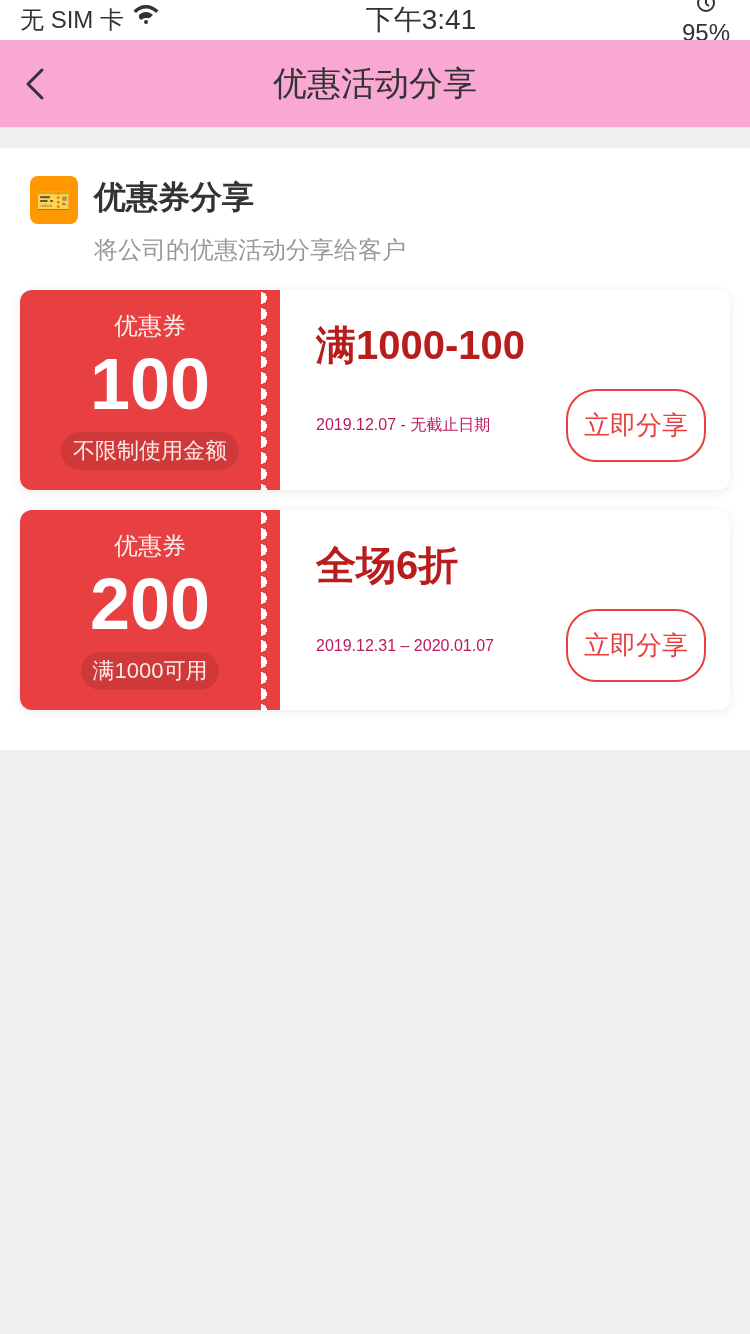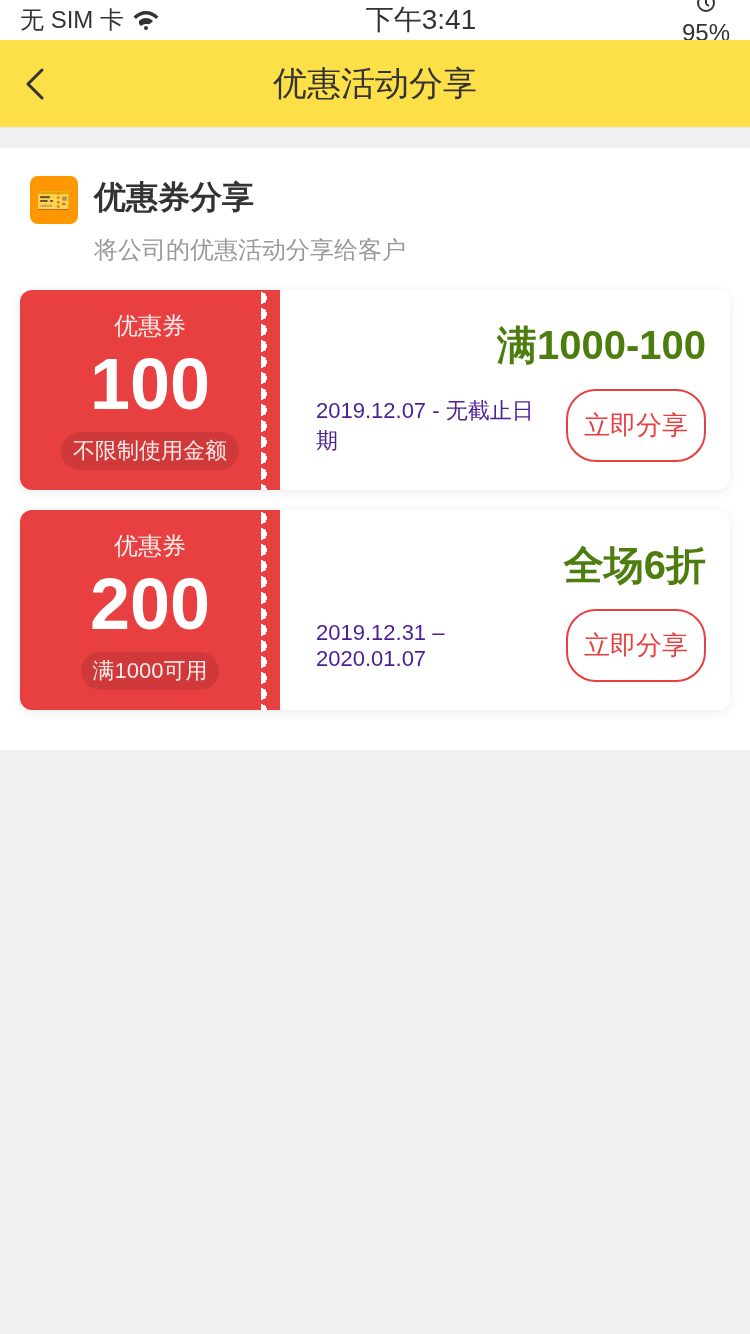--- a/index.html
+++ b/index.html
@@ -20,21 +20,21 @@
       background: #fff;
       display: flex;
       align-items: center;
       justify-content: space-between;
       padding: 0 20px;
       font-size: 24px;
       font-weight: 500;
     }
     .status-left {
       display: flex;
-      align-items: center;
+      align-items: flex-start;
       gap: 8px;
       font-size: 24px;
     }
     .status-center {
       font-size: 28px;
       font-weight: 500;
     }
     .status-right {
       display: flex;
       align-items: center;
@@ -68,21 +68,21 @@
       bottom: 1px;
       width: 90%;
       background: #333;
       border-radius: 1px;
     }
 
     
     .nav-bar {
       width: 750px;
       height: 88px;
-      background: #fde047;
+      background: #f9a8d4;
       display: flex;
       align-items: center;
       justify-content: center;
       position: relative;
       border-bottom: 1px solid #e8e8e8;
     }
     .nav-back {
       position: absolute;
       left: 24px;
       font-size: 36px;
@@ -207,32 +207,31 @@
       flex: 1;
       padding: 24px 24px 24px 36px;
       display: flex;
       flex-direction: column;
       justify-content: center;
       gap: 16px;
     }
     .coupon-name {
       font-size: 40px;
       font-weight: 700;
-      color: #4d7c0f;
-      text-align: right;
+      color: #b91c1c;
     }
     .coupon-meta {
       display: flex;
       align-items: center;
       justify-content: space-between;
       gap: 12px;
     }
     .coupon-date {
-      font-size: 22px;
-      color: #4c1d95;
+      font-size: 16px;
+      color: #be185d;
       flex: 1;
     }
     .share-btn {
       width: 140px;
       height: 73px;
       border: 2px solid #e84040;
       border-radius: 30px;
       background: #fff;
       color: #e84040;
       font-size: 26px;

